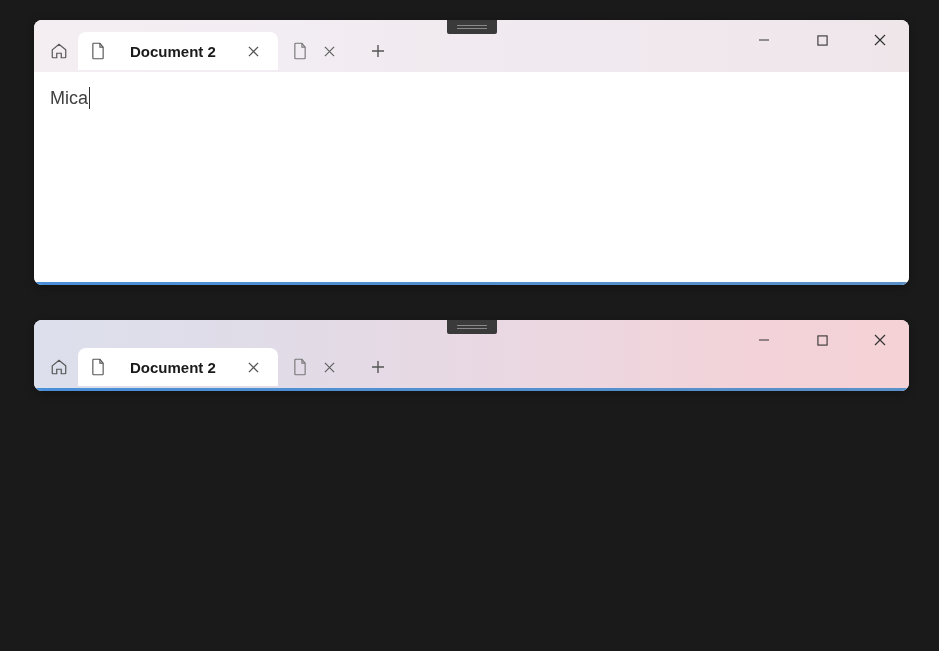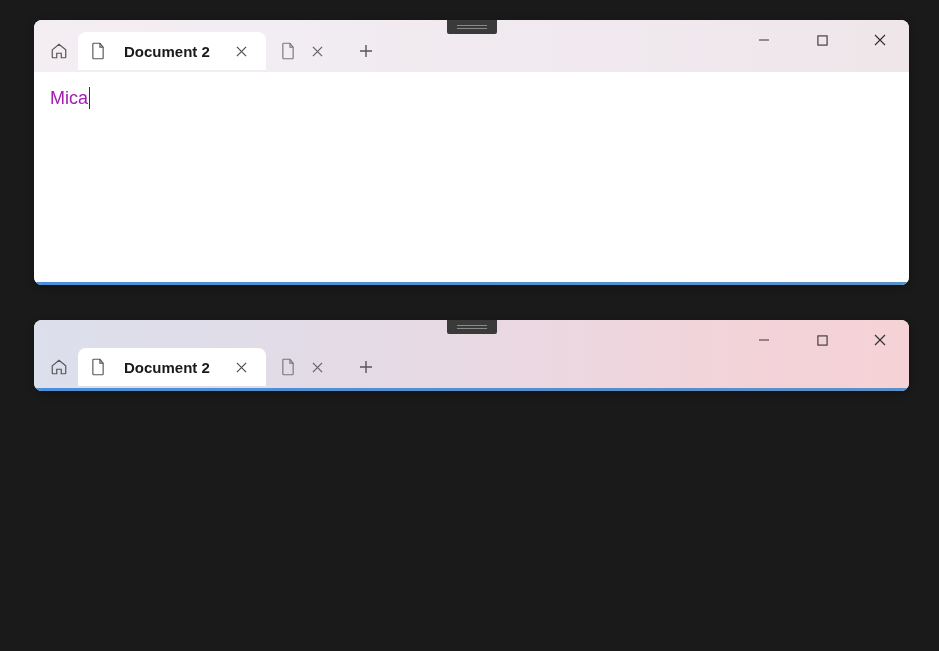--- a/index.html
+++ b/index.html
@@ -73,21 +73,21 @@
       justify-content: center;
       border-radius: 4px;
       margin-right: 2px;
     }
     .tab {
       display: flex;
       align-items: center;
       padding: 0 10px 0 12px;
       height: 38px;
       border-radius: 8px 8px 0 0;
-      gap: 18px;
+      gap: 24px;
       position: relative;
     }
     .tab.active {
       background: #fff;
     }
     .tab-label {
       font-size: 15px;
       font-weight: 600;
       color: #1a1a1a;
     }
@@ -119,21 +119,21 @@
       display: flex;
       align-items: center;
       justify-content: center;
       color: #333;
     }
     .content {
       padding: 16px;
       min-height: 200px;
       background: #fff;
       font-size: 18px;
-      color: #a21caf;
+      color: #404040;
       position: relative;
     }
     .window.mica .content { min-height: 210px; }
     .window.mica-alt .content { min-height: 200px; }
     .cursor {
       display: inline-block;
       width: 1px;
       height: 22px;
       background: #333;
       vertical-align: middle;

